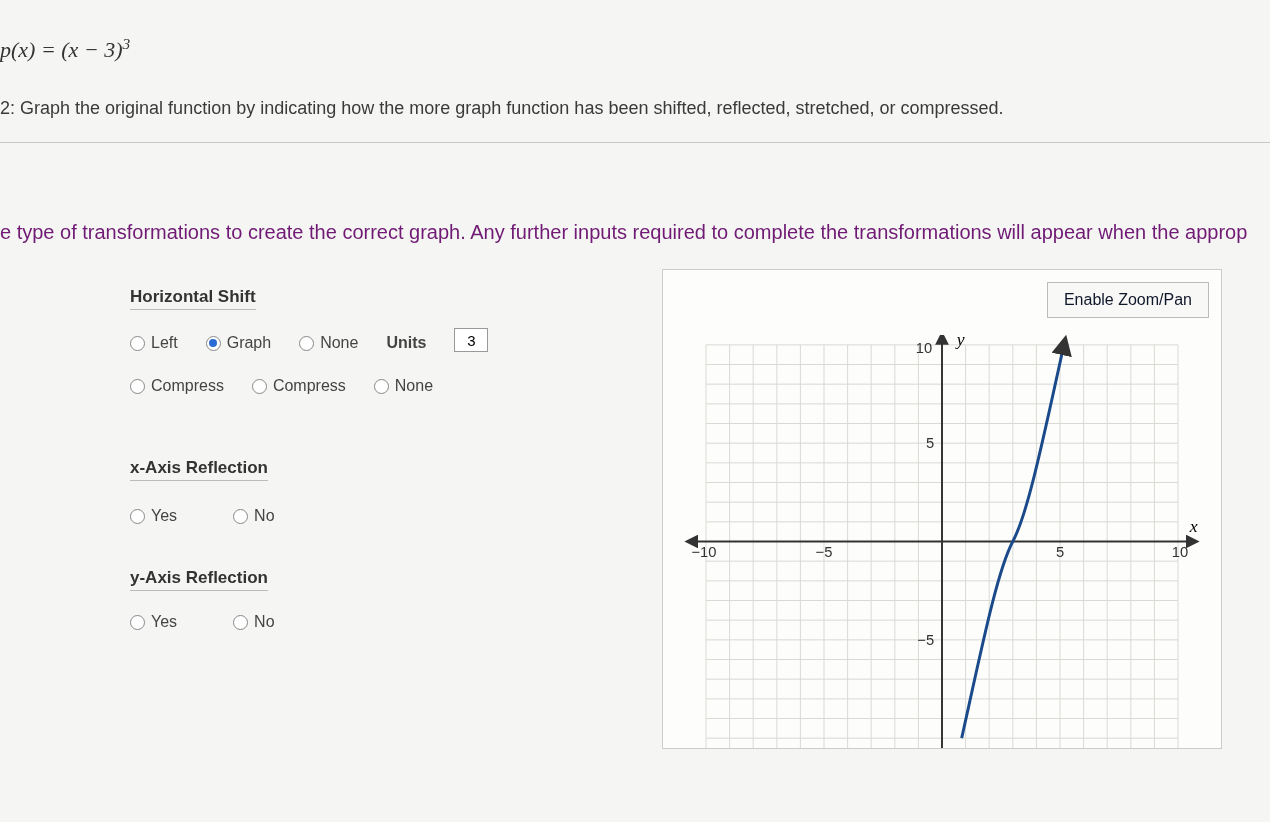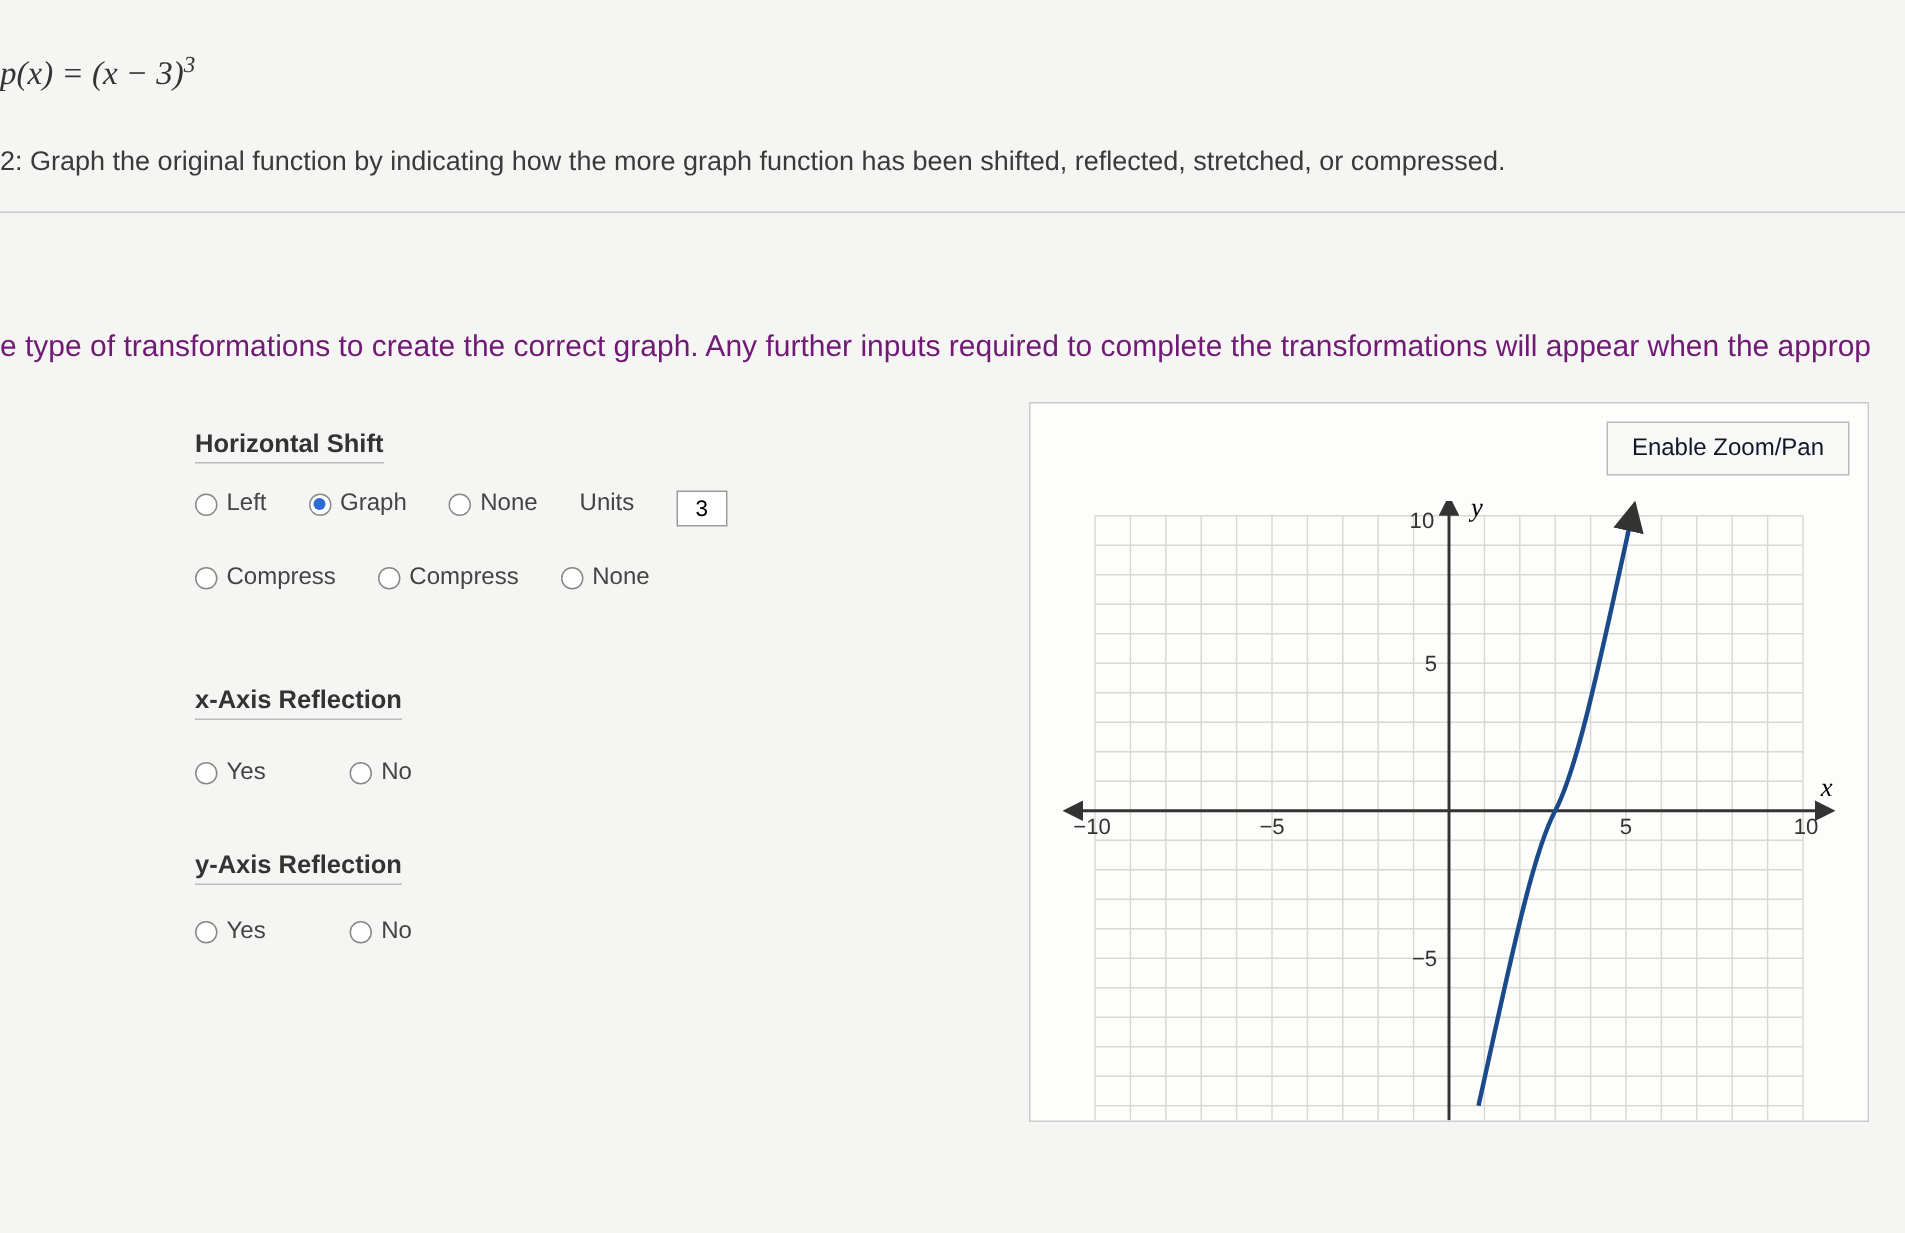--- a/index.html
+++ b/index.html
@@ -30,39 +30,39 @@
     border-top: 1px solid #c8c8c8;
     margin: 8px 0;
   }
   .instruction-row {
     padding: 70px 0 15px 0;
     font-size: 20px;
     color: #701a75;
   }
   .content-area {
     display: flex;
-    gap: 36px;
+    gap: 12px;
     padding: 10px 0 0 130px;
   }
   .left-panel {
     flex: 0 0 520px;
   }
   .section-heading {
     font-weight: 700;
     font-size: 17px;
     color: #333;
     border-bottom: 1px solid #bbb;
     display: inline-block;
     padding-bottom: 2px;
     margin-bottom: 18px;
     margin-top: 18px;
   }
   .radio-row {
     display: flex;
-    align-items: flex-start;
+    align-items: flex-end;
     gap: 28px;
     font-size: 16px;
     color: #444;
     margin-bottom: 25px;
   }
   .radio-item {
     display: flex;
     align-items: center;
     gap: 6px;
   }
@@ -73,21 +73,21 @@
     display: inline-flex;
     align-items: center;
     justify-content: center;
     background: #fff;
   }
   .radio-dot {
     width: 8px; height: 8px;
     border-radius: 50%;
     background: #2b6cd4;
   }
-  .units-label { font-weight: 400; }
+  .units-label { font-weight: 700; }
   .units-input {
     width: 34px;
     height: 24px;
     border: 1px solid #999;
     background: #fff;
     text-align: center;
     font-size: 15px;
     padding: 2px;
   }
   .right-panel {

